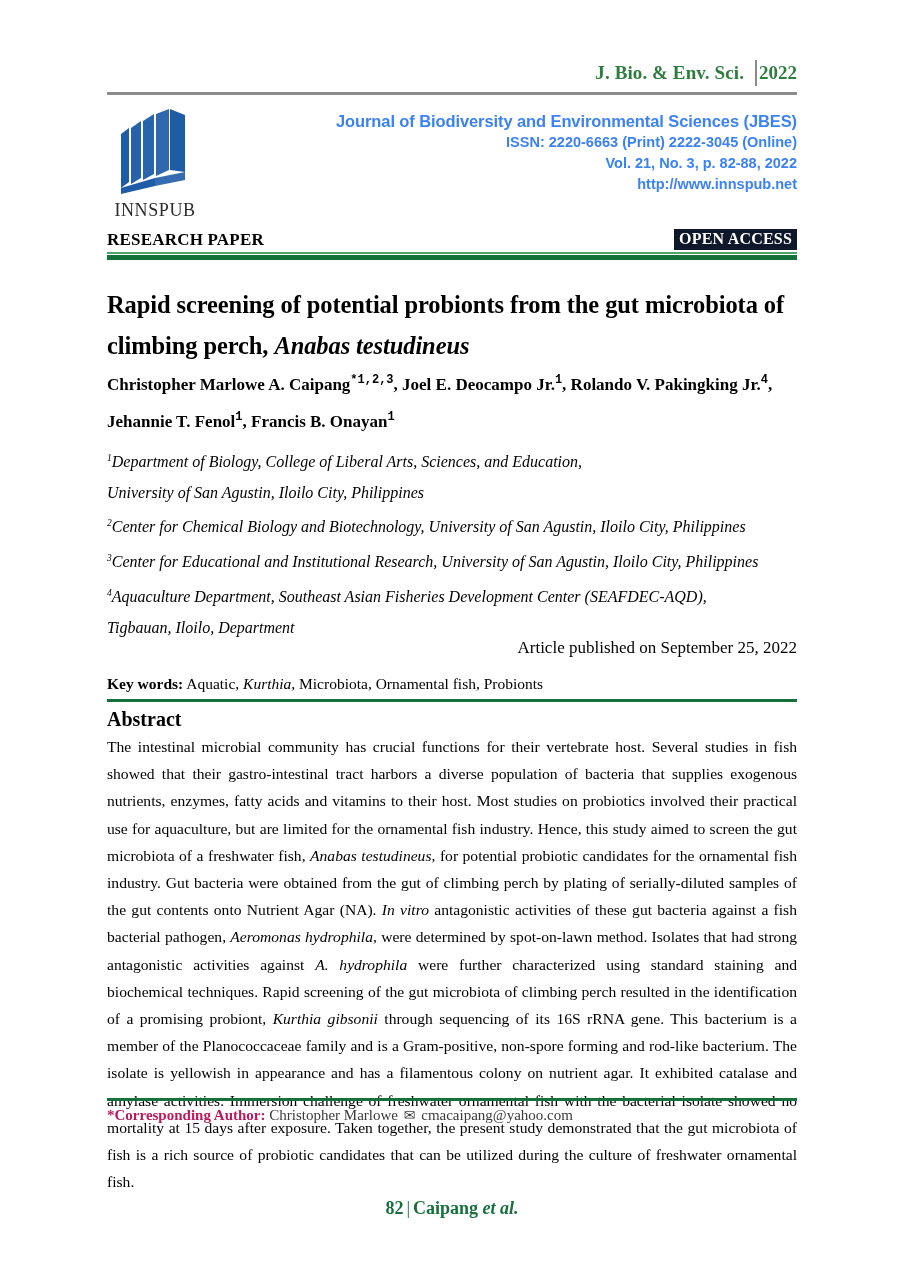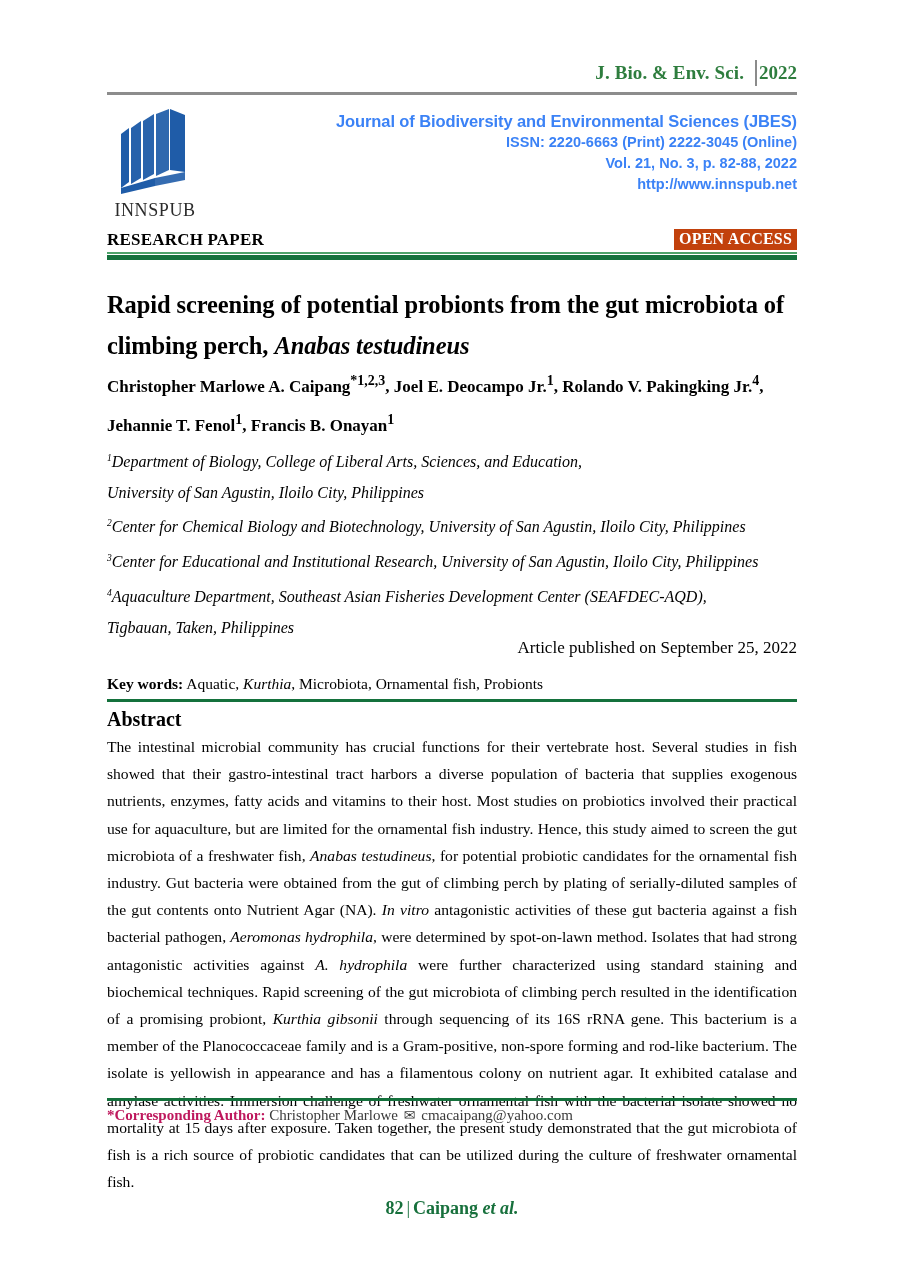--- a/index.html
+++ b/index.html
@@ -118,21 +118,21 @@
     left: 0;
     top: 0;
     font-size: 17px;
     font-weight: bold;
     letter-spacing: 0.2px;
   }
   .open-access {
     position: absolute;
     right: 0;
     top: -1px;
-    background: #c2410c;
+    background: #0f172a;
     color: #ffffff;
     font-size: 16px;
     font-weight: bold;
     padding: 1px 5px 2px 5px;
     letter-spacing: 0.2px;
   }
   .rule-double {
     position: absolute;
     top: 252px;
     left: 0;
@@ -164,21 +164,21 @@
   
   .authors {
     position: absolute;
     top: 364px;
     left: 0;
     width: 690px;
     font-size: 17px;
     font-weight: bold;
     line-height: 33px;
   }
-  .authors sup { font-size: 14px; font-weight: bold; vertical-align: super; }
+  .authors sup { font-size: 12px; font-weight: bold; vertical-align: super; font-family: Liberation Mono, monospace; }
 
   
   .affils {
     position: absolute;
     top: 443px;
     left: 0;
     width: 690px;
     font-style: italic;
     font-size: 16px;
     line-height: 30.5px;
@@ -320,21 +320,21 @@
     <h1 class="title"><span>Rapid screening of potential probionts from the gut microbiota of climbing perch, </span><i>Anabas testudineus</i></h1>
 
     <div class="authors"><span>Christopher Marlowe A. Caipang</span><sup>*1,2,3</sup><span>, Joel E. Deocampo Jr.</span><sup>1</sup><span>, Rolando V. Pakingking Jr.</span><sup>4</sup><span>,</span><br><span>Jehannie T. Fenol</span><sup>1</sup><span>, Francis B. Onayan</span><sup>1</sup></div>
 
     <div class="affils" id="affiliations">
         <div class="aff"><sup>1</sup><span>Department of Biology, College of Liberal Arts, Sciences, and Education,</span></div>
         <div class="aff"><span>University of San Agustin, Iloilo City, Philippines</span></div>
         <div class="aff aff-justify"><sup>2</sup><span>Center for Chemical Biology and Biotechnology, University of San Agustin, Iloilo City, Philippines</span></div>
         <div class="aff aff-justify"><sup>3</sup><span>Center for Educational and Institutional Research, University of San Agustin, Iloilo City, Philippines</span></div>
         <div class="aff aff-justify"><sup>4</sup><span>Aquaculture Department, Southeast Asian Fisheries Development Center (SEAFDEC-AQD),</span></div>
-        <div class="aff"><span>Tigbauan, Taken, Philippines</span></div>
+        <div class="aff"><span>Tigbauan, Iloilo, Department</span></div>
       </div>
 
     <div class="published">Article published on  September 25, 2022</div>
 
     <div class="keywords"><b>Key words:</b><span> Aquatic, </span><i>Kurthia</i><span>, Microbiota, Ornamental fish, Probionts</span></div>
     <div class="rule-keywords"></div>
 
     <div class="abstract-heading">Abstract</div>
     <div class="abstract-body" id="abstract-body"><span>The intestinal microbial community has crucial functions for their vertebrate host. Several studies in fish showed that their gastro-intestinal tract harbors a diverse population of bacteria that supplies exogenous nutrients, enzymes, fatty acids and vitamins to their host. Most studies on probiotics involved their practical use for aquaculture, but are limited for the ornamental fish industry. Hence, this study aimed to screen the gut microbiota of a freshwater fish, </span><i>Anabas testudineus</i><span>, for potential probiotic candidates for the ornamental fish industry. Gut bacteria were obtained from the gut of climbing perch by plating of serially-diluted samples of the gut contents onto Nutrient Agar (NA). </span><i>In vitro</i><span> antagonistic activities of these gut bacteria against a fish bacterial pathogen, </span><i>Aeromonas hydrophila</i><span>, were determined by spot-on-lawn method. Isolates that had strong antagonistic activities against </span><i>A. hydrophila</i><span> were further characterized using standard staining and biochemical techniques. Rapid screening of the gut microbiota of climbing perch resulted in the identification of a promising probiont, </span><i>Kurthia gibsonii</i><span> through sequencing of its 16S rRNA gene. This bacterium is a member of the Planococcaceae family and is a Gram-positive, non-spore forming and rod-like bacterium. The isolate is yellowish in appearance and has a filamentous colony on nutrient agar. It exhibited catalase and amylase activities. Immersion challenge of freshwater ornamental fish with the bacterial isolate showed no mortality at 15 days after exposure. Taken together, the present study demonstrated that the gut microbiota of fish is a rich source of probiotic candidates that can be utilized during the culture of freshwater ornamental fish.</span></div>
     <div class="rule-abstract"></div>

